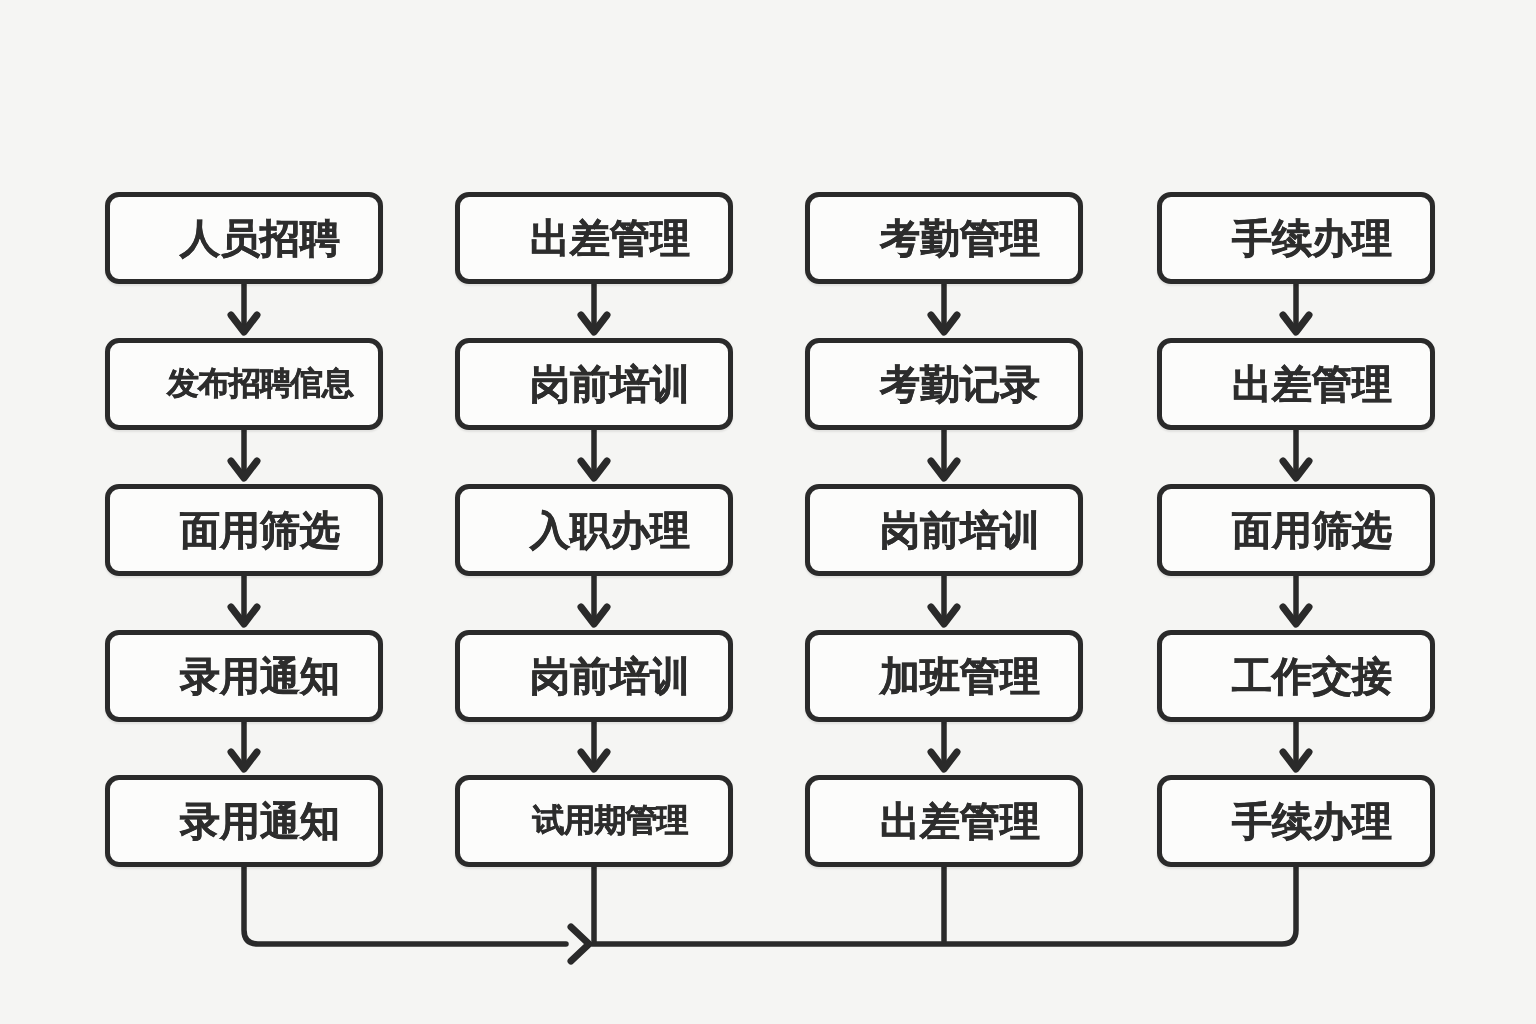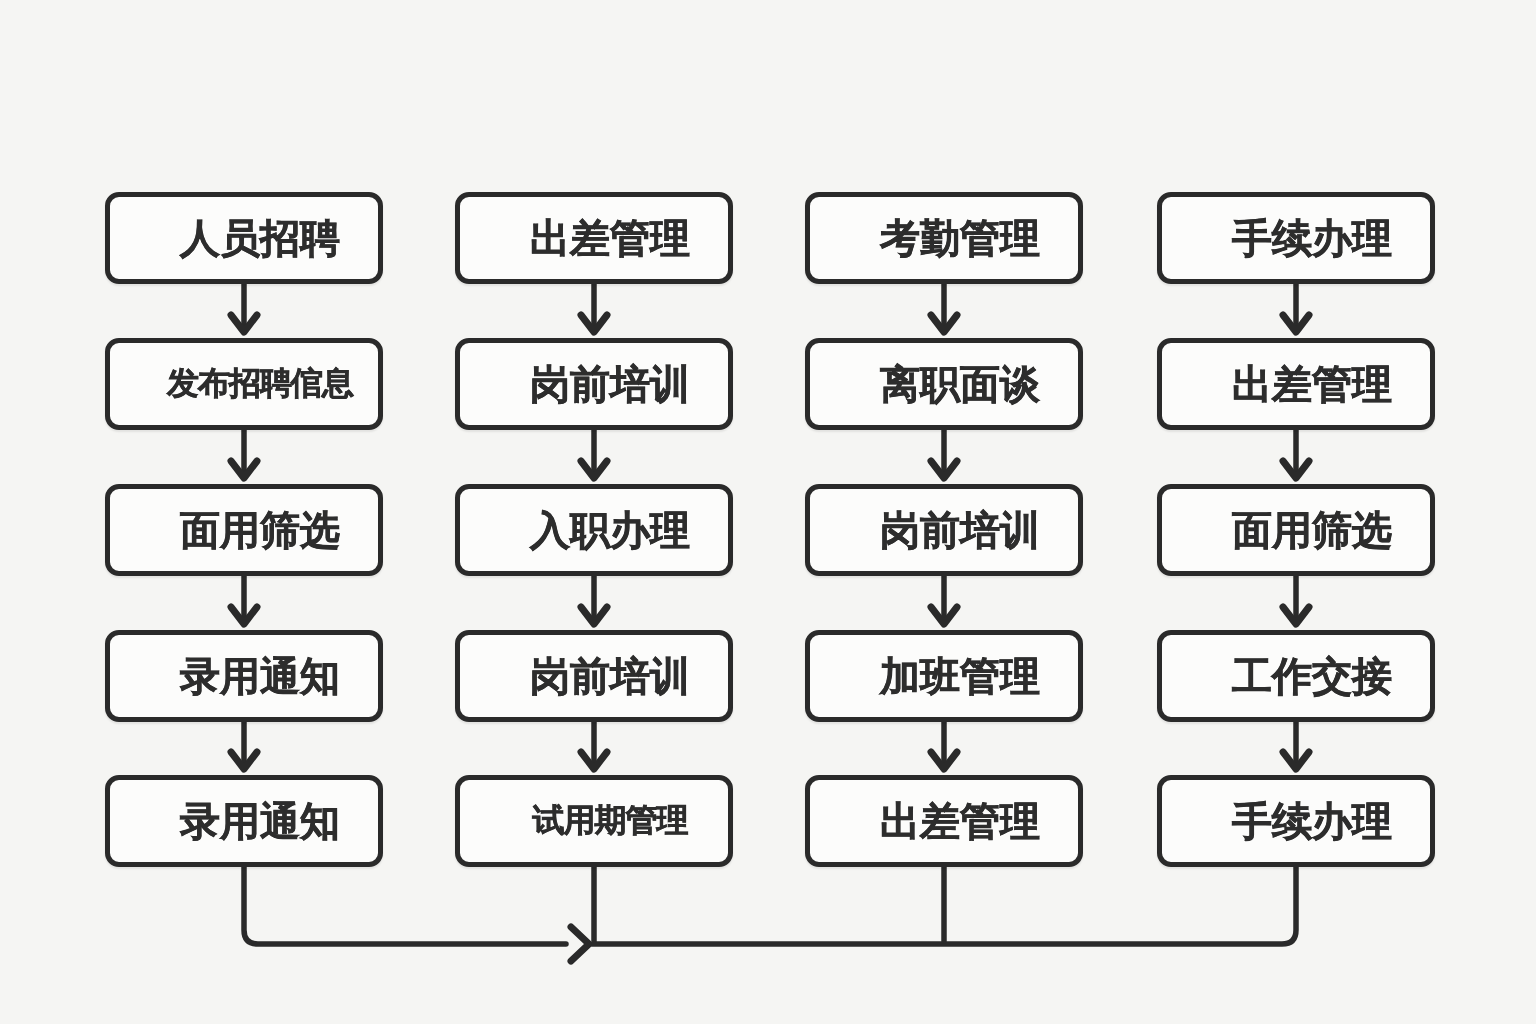--- a/index.html
+++ b/index.html
@@ -162,21 +162,21 @@
     <div class="box c1 r4 wide">
       <span>试用期管理</span>
       </div>
   </div>
 
   <div>
     <div class="box c2 r0">
       <span>考勤管理</span>
       </div>
     <div class="box c2 r1">
-      <span>离职面谈</span>
+      <span>考勤记录</span>
       </div>
     <div class="box c2 r2">
       <span>岗前培训</span>
       </div>
     <div class="box c2 r3">
       <span>加班管理</span>
       </div>
     <div class="box c2 r4">
       <span>出差管理</span>
       </div>

